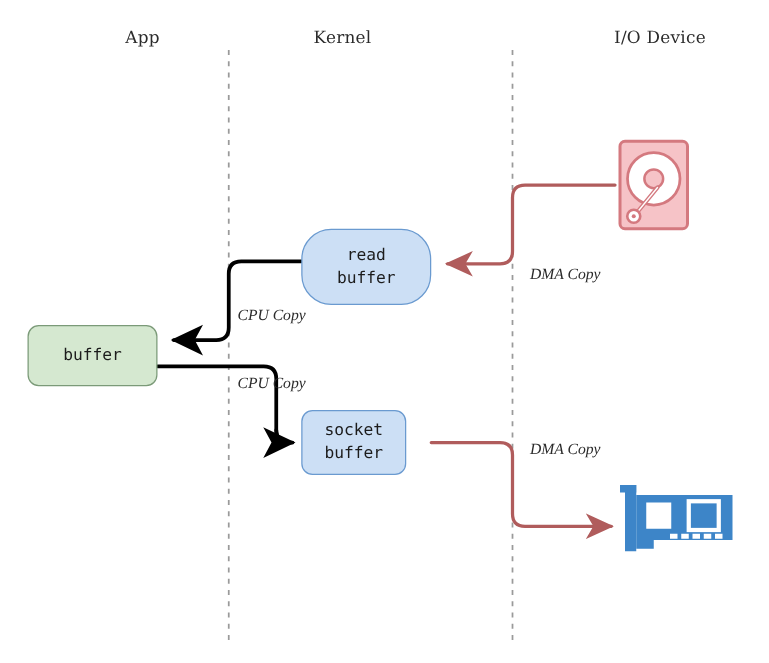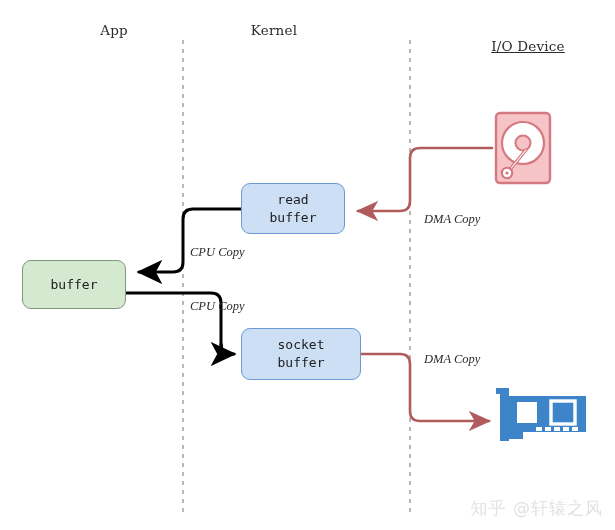--- a/index.html
+++ b/index.html
@@ -30,21 +30,21 @@
     position: absolute;
     font-family: "DejaVu Serif", serif;
     font-size: 13.5px;
     color: #2b2b2b;
     letter-spacing: 0.2px;
     white-space: nowrap;
     transform: translateX(-50%);
   }
   #hdr-app    { left: 77px;  top: 22px; margin-left: 37px; }
   #hdr-kernel { left: 274px; top: 22px; }
-  #hdr-io     { left: 528px; top: 38px; text-decoration: underline; }
+  #hdr-io     { left: 528px; top: 22px; }
 
   
   .node {
     position: absolute;
     box-sizing: border-box;
     display: flex;
     align-items: center;
     justify-content: center;
     text-align: center;
     border-radius: 9px;
@@ -56,22 +56,22 @@
   }
   .node.blue {
     background: #ccdff5;
     border: 1.3px solid #6a9ad0;
   }
   .node.green {
     background: #d5e8d0;
     border: 1.3px solid #7b9a78;
   }
   #node-buffer        { left: 22px;  top: 260px; width: 104px; height: 49px; }
-  #node-read-buffer   { left: 241px; top: 183px; width: 104px; height: 51px; }
-  #node-socket-buffer { left: 241px; top: 328px; width: 120px; height: 52px; text-align: right; }
+  #node-read-buffer   { left: 241px; top: 183px; width: 104px; height: 61px; border-radius: 24px; }
+  #node-socket-buffer { left: 241px; top: 328px; width: 84px; height: 52px; text-align: right; }
 
   
   .edge-label {
     position: absolute;
     font-family: Liberation Serif, serif;
     font-style: italic;
     font-size: 12.5px;
     color: #2b2b2b;
     white-space: nowrap;
   }
@@ -176,15 +176,14 @@
 buffer</div>
 
   <div class="node blue" id="node-socket-buffer">socket
 buffer</div>
 
   <div class="edge-label" id="lbl-cpu-1">CPU Copy</div>
   <div class="edge-label" id="lbl-cpu-2">CPU Copy</div>
   <div class="edge-label" id="lbl-dma-1">DMA Copy</div>
   <div class="edge-label" id="lbl-dma-2">DMA Copy</div>
 
-  <div id="watermark">知乎 @轩辕之风</div>
 
 </div>
 
 </body></html>

